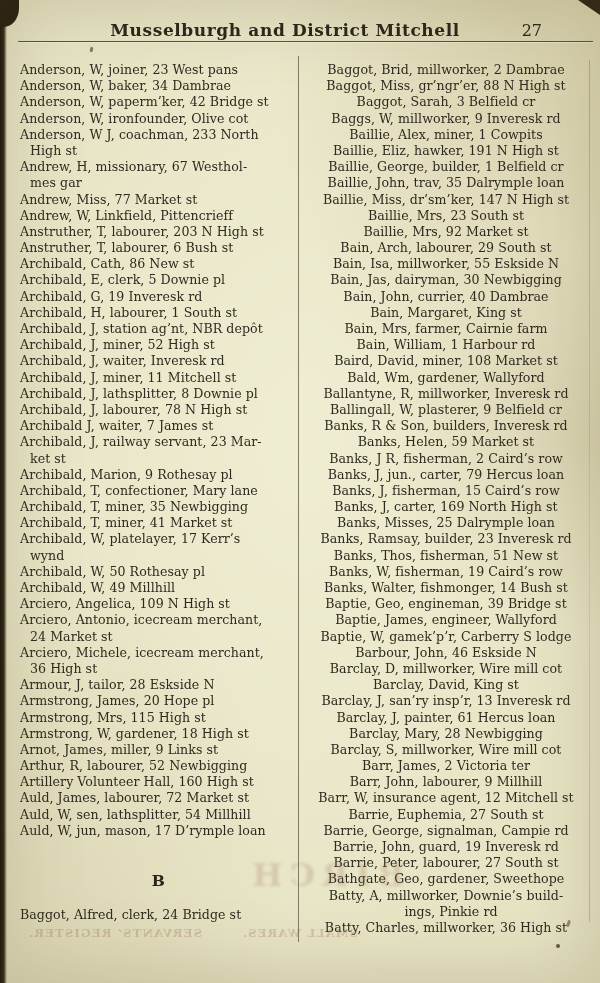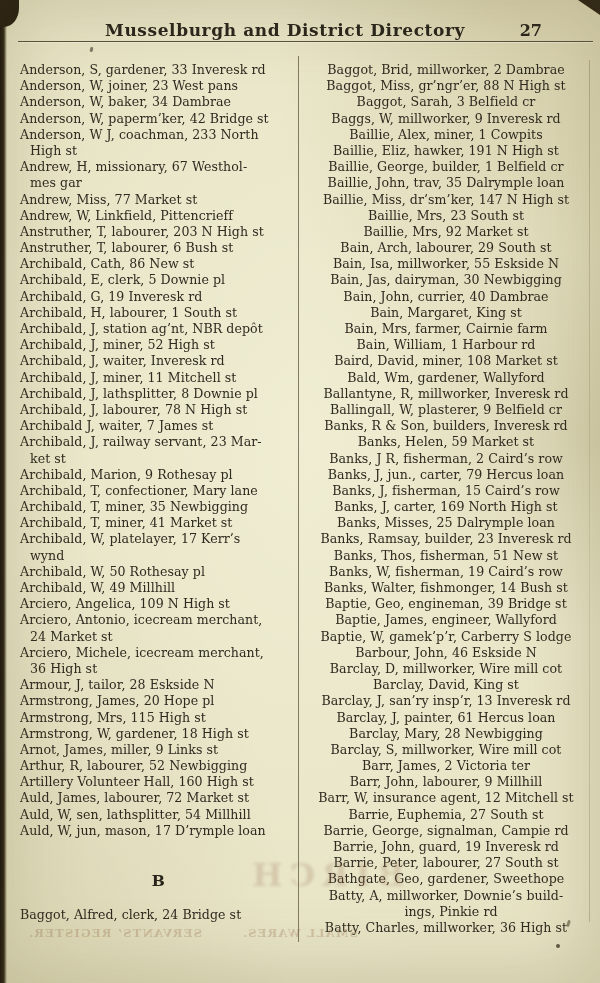--- a/index.html
+++ b/index.html
@@ -17,21 +17,21 @@
   .page::after{content:"";position:absolute;inset:0;pointer-events:none;
     box-shadow:inset 0 0 70px 12px rgba(105,90,45,.22);}
   .binding{position:absolute;left:0;top:0;bottom:0;width:7px;
     background:linear-gradient(90deg,#16110b 0%,#2e2517 55%,rgba(70,58,35,.35) 85%,transparent 100%);}
   .corner-tl{position:absolute;left:0;top:0;width:19px;height:27px;background:#231a0f;
     border-bottom-right-radius:80% 70%;}
   .corner-tr{position:absolute;right:0;top:0;width:0;height:0;
     border-top:15px solid #2a2014;border-left:22px solid transparent;}
   .title{position:absolute;left:50px;right:80px;top:20px;text-align:center;
     font-size:17px;font-weight:bold;letter-spacing:.6px;color:#28241b;}
-  .pagenum{position:absolute;top:21px;right:58px;font-size:16px;font-weight:bold;color:#28241b;}
+  .pagenum{position:absolute;top:21px;right:58px;font-size:16px;font-weight:normal;color:#28241b;}
   .rule{position:absolute;left:18px;right:7px;top:41px;height:1px;background:#56503c;
     box-shadow:0 1px 0 rgba(255,255,245,.4);}
   .divider{position:absolute;left:298px;top:56px;height:886px;width:1px;background:#6e6751;opacity:.85;}
   .edge-line{position:absolute;right:10px;top:60px;height:862px;width:1px;
     background:linear-gradient(rgba(120,108,75,.4),rgba(120,108,75,.15) 60%,rgba(120,108,75,.35));}
   .col{position:absolute;top:62px;font-size:12.6px;}
   .col-left{left:20px;width:278px;}
   .col-right{left:307px;width:278px;text-align:center;}
   .line{height:16.2px;line-height:16.2px;white-space:nowrap;letter-spacing:.05px;}
   .line.wrap{margin-left:10px;}
@@ -53,39 +53,39 @@
     background:rgba(60,50,35,.6);transform:rotate(12deg);}
 </style>
 </head>
 <body>
 
 <div class="page">
   <div class="binding"></div>
   <div class="corner-tl"></div>
   <div class="corner-tr"></div>
 
-  <div class="title">Musselburgh and District Directory</div>
+  <div class="title">Musselburgh and District Mitchell</div>
   <div class="pagenum">27</div>
   <div class="rule"></div>
   <div class="divider"></div>
   <div class="edge-line"></div>
 
   <div class="col col-left">
     <div id="left-entries">
         <div class="entry">
-          <div class="line">Anderson, S, gardener, 33 Inveresk rd</div>
-        </div>
-        <div class="entry">
           <div class="line">Anderson, W, joiner, 23 West pans</div>
         </div>
         <div class="entry">
           <div class="line">Anderson, W, baker, 34 Dambrae</div>
         </div>
         <div class="entry">
           <div class="line">Anderson, W, paperm’ker, 42 Bridge st</div>
+        </div>
+        <div class="entry">
+          <div class="line">Anderson, W, ironfounder, Olive cot</div>
         </div>
         <div class="entry">
           <div class="line">Anderson, W J, coachman, 233 North</div>
           <div class="line wrap">High st</div>
         </div>
         <div class="entry">
           <div class="line">Andrew, H, missionary, 67 Westhol-</div>
           <div class="line wrap">mes gar</div>
         </div>
         <div class="entry">

